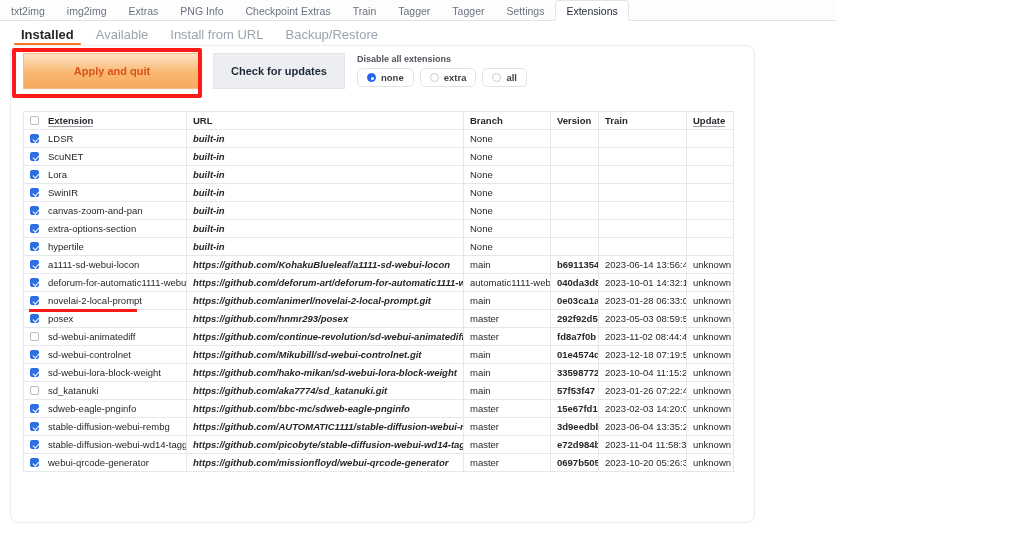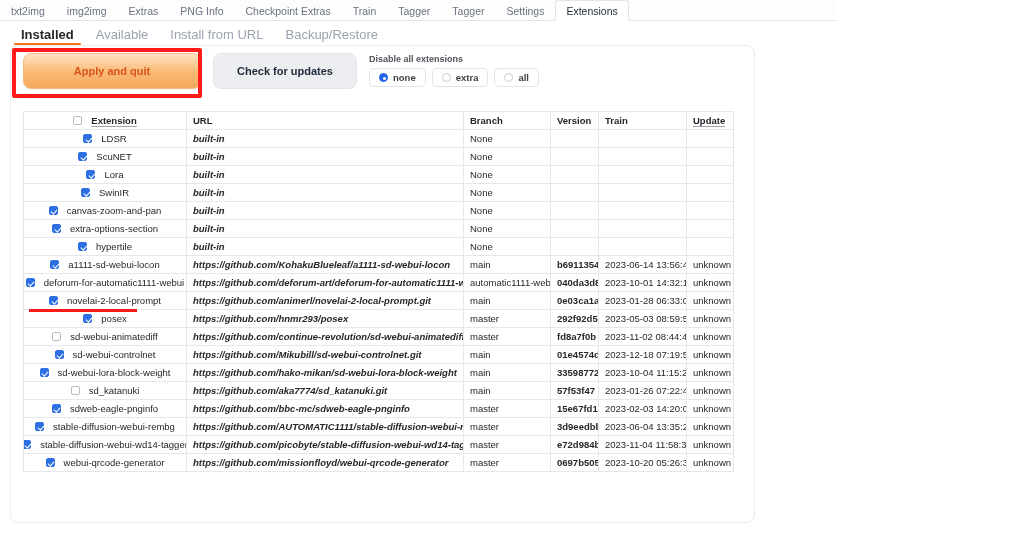--- a/index.html
+++ b/index.html
@@ -68,35 +68,35 @@
     border-radius: 8px;
   }
 
   
   .actions {
     position: absolute; left: 12px; top: 7px;
     display: flex; align-items: flex-start; gap: 12px;
   }
   .btn {
     height: 36px;
-    border-radius: 8px;
+    border-radius: 0;
     display: flex; align-items: center; justify-content: center;
     font-size: 11px; font-weight: bold;
     cursor: pointer;
     user-select: none;
   }
   .btn-primary {
     width: 178px;
     background: linear-gradient(180deg, #fde3c4 0%, #f9b872 55%, #f6a95c 100%);
     color: #d9541a;
     border: 1px solid #f4bc84;
     box-shadow: 0 1px 1px rgba(0,0,0,0.04);
   }
   .btn-secondary {
-    width: 144px;
+    width: 132px;
     background: #eceef2;
     color: #1f2937;
     border: 1px solid #e2e4ea;
   }
 
   
   .annot-box {
     position: absolute;
     left: 12px; top: 48px;
     width: 190px; height: 50px;
@@ -164,21 +164,21 @@
     font-size: 9.5px;
     background: #ffffff;
   }
   th .sortable { border-bottom: 1px solid #9ca3af; padding-bottom: 0px; cursor: pointer; }
   col.c-ext { width: 163px; }
   col.c-url { width: 277px; }
   col.c-br  { width: 87px; }
   col.c-ver { width: 48px; }
   col.c-dat { width: 88px; }
   col.c-upd { width: 47px; }
-  .cell-ext { display: flex; align-items: center; gap: 9px; justify-content: center; }
+  .cell-ext { display: flex; align-items: center; gap: 9px; }
   .cb {
     width: 9px; height: 9px; flex: 0 0 auto;
     border: 1px solid #b6bac2; border-radius: 2px; background: #fff;
     position: relative; cursor: pointer;
   }
   .cb.on { background: #2f6fe4; border-color: #2f6fe4; }
   .cb.on::after {
     content: ""; position: absolute; left: 2.6px; top: 0.6px;
     width: 2.6px; height: 5px;
     border: solid #fff; border-width: 0 1.4px 1.4px 0;

